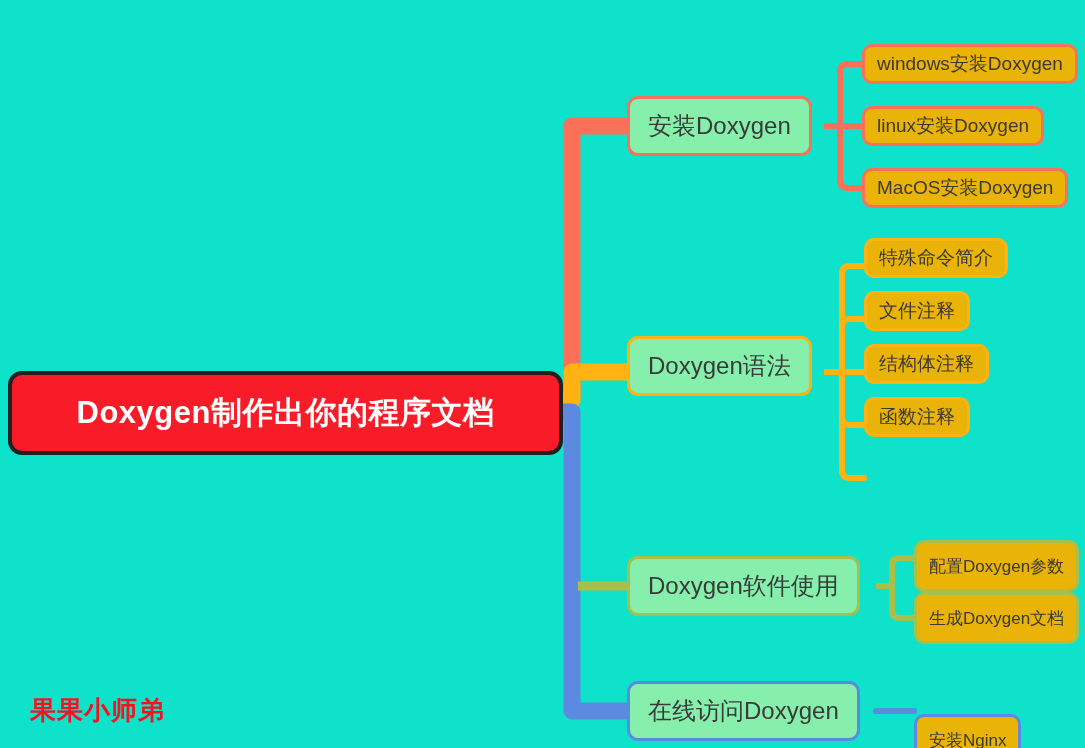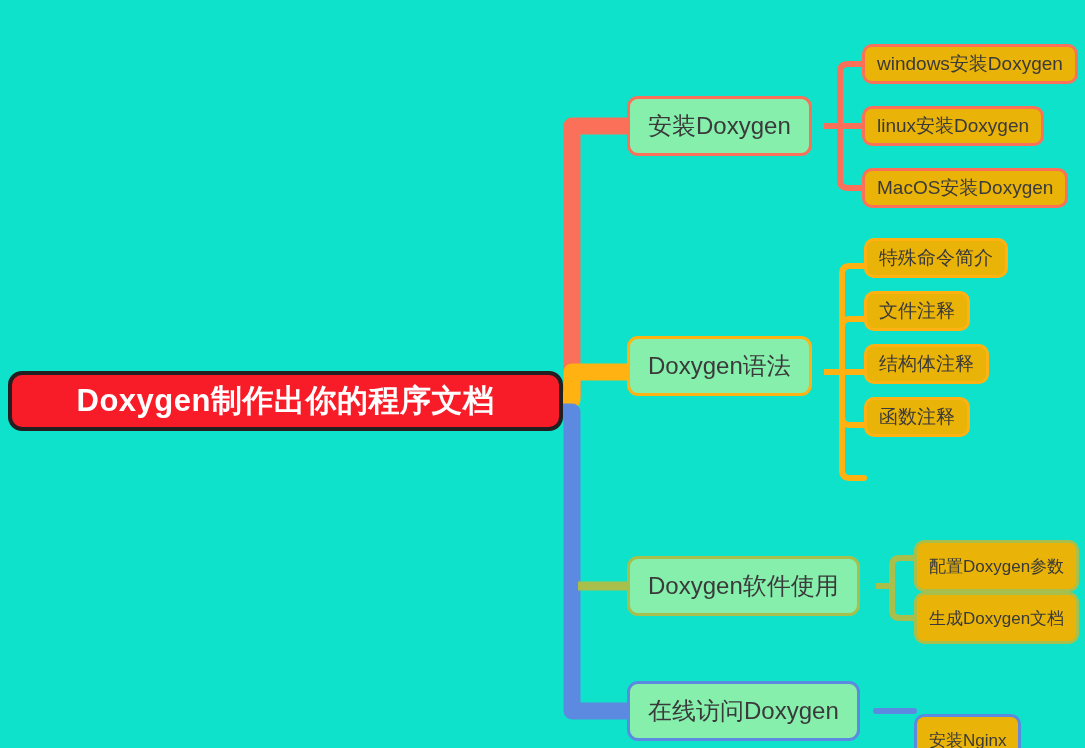--- a/index.html
+++ b/index.html
@@ -43,21 +43,21 @@
     background: #F71C28;
     border: 4px solid #231f20;
     border-radius: 14px;
     color: #FFFFFF;
     font-weight: bold;
     font-size: 31px;
     letter-spacing: 0.5px;
     left: 8px;
     top: 371px;
     width: 555px;
-    height: 60px;
+    height: 84px;
     z-index: 6;
   }
 
   .branch-node {
     border-radius: 11px;
     border: 3px solid #000;
     font-size: 24px;
     padding: 0 18px;
     height: 60px;
   }
@@ -152,14 +152,15 @@
   <div class="node branch-node c-usage" style="left:627px; top:556px;">Doxygen软件使用</div>
 
   <div class="node leaf-node small c-usage" style="left:914px; top:540px;">配置Doxygen参数</div>
 
   <div class="node leaf-node small c-usage" style="left:914px; top:592px;">生成Doxygen文档</div>
 
   <div class="node branch-node c-online" style="left:627px; top:681px;">在线访问Doxygen</div>
 
   <div class="node leaf-node small c-online" style="left:914px; top:714px;">安装Nginx</div>
 
+  <div class="watermark">果果小师弟</div>
 
 </div>
 
 </body></html>

